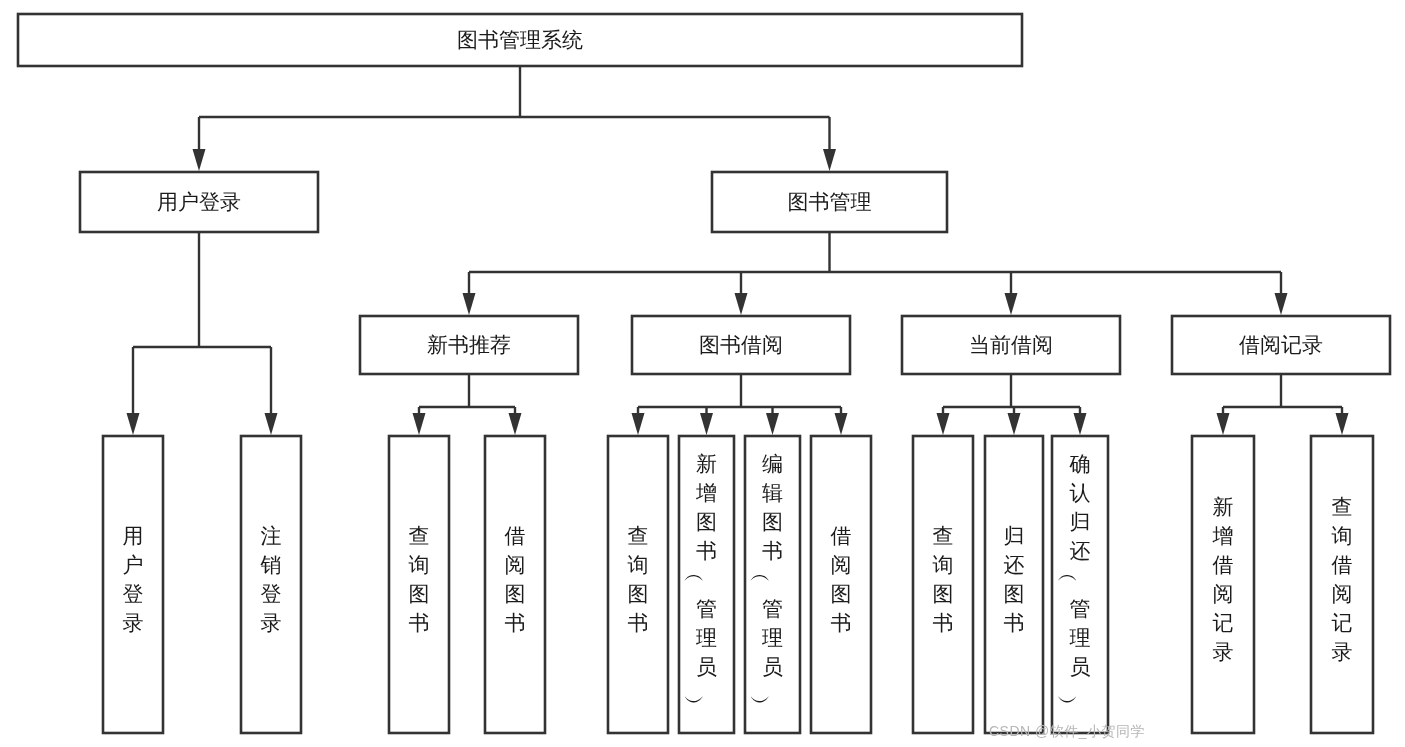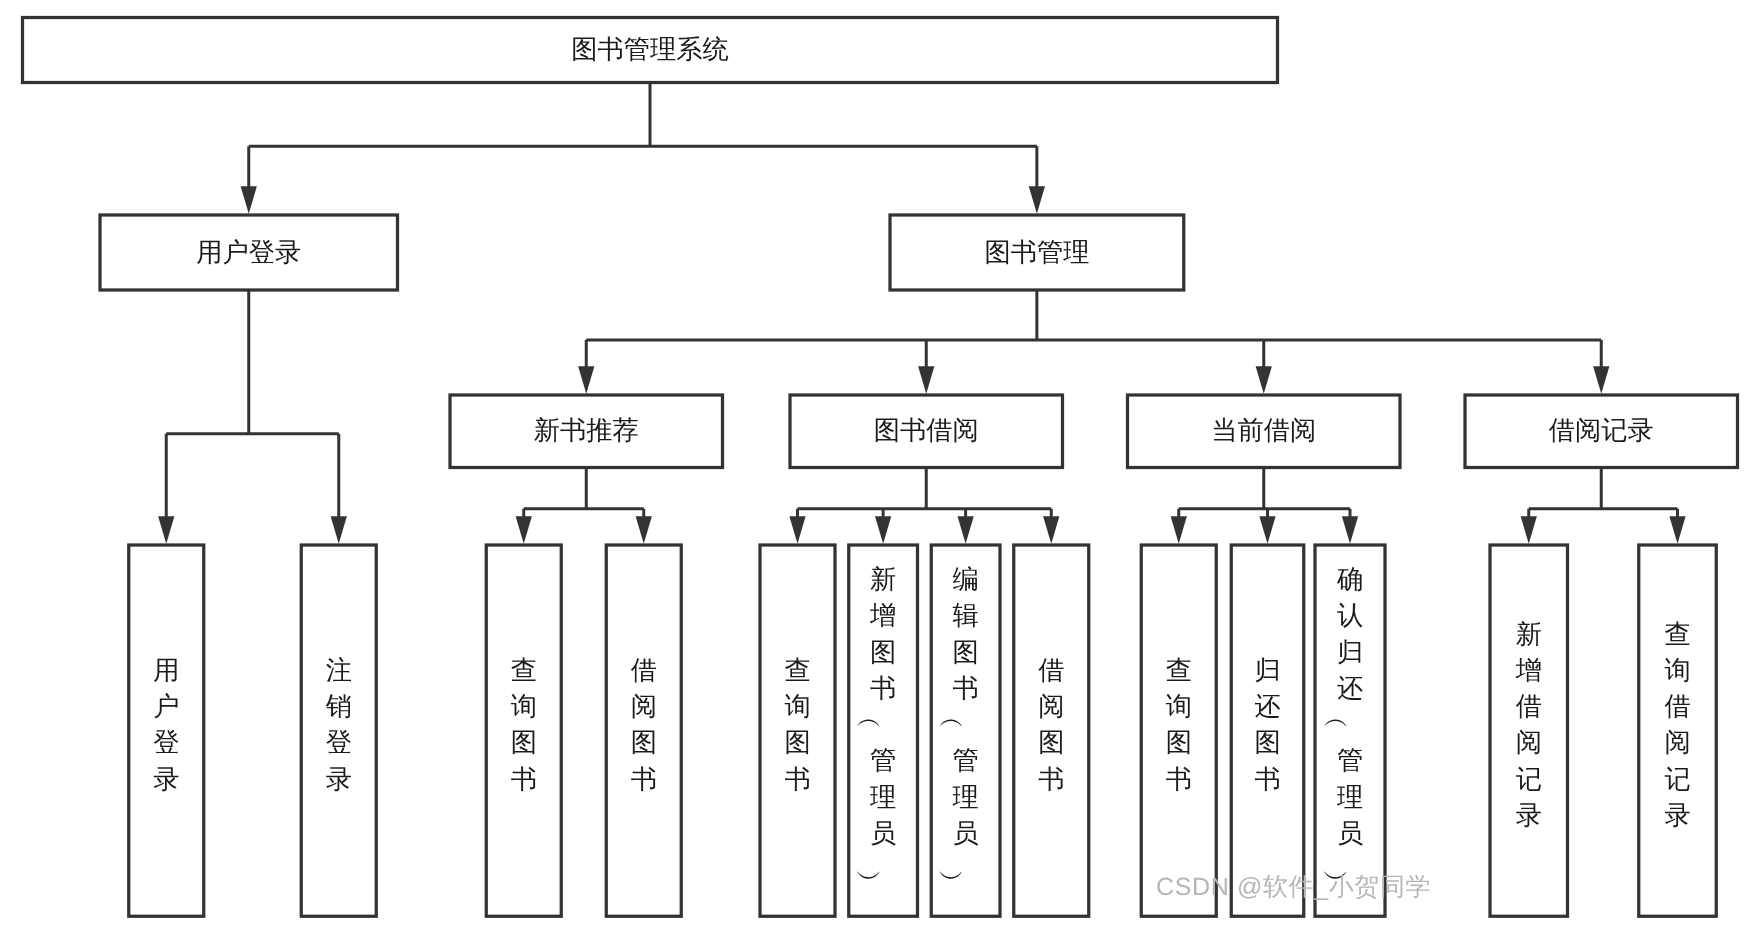--- a/index.html
+++ b/index.html
@@ -49,23 +49,23 @@
     stroke-width: 2.4;
     fill: none;
   }
   .arrow-head {
     fill: #333333;
     stroke: none;
   }
   .watermark {
     position: absolute;
     right: 12px;
-    bottom: 24px;
-    font-family: "Liberation Sans", sans-serif;
-    font-size: 20px;
+    bottom: 6px;
+    font-family: "Liberation Sans", sans-serif;
+    font-size: 14px;
     color: #b6b6b6;
     letter-spacing: 0.5px;
     white-space: nowrap;
     pointer-events: none;
   }
 </style>
 </head>
 <body>
 
 <div id="diagram-root">

